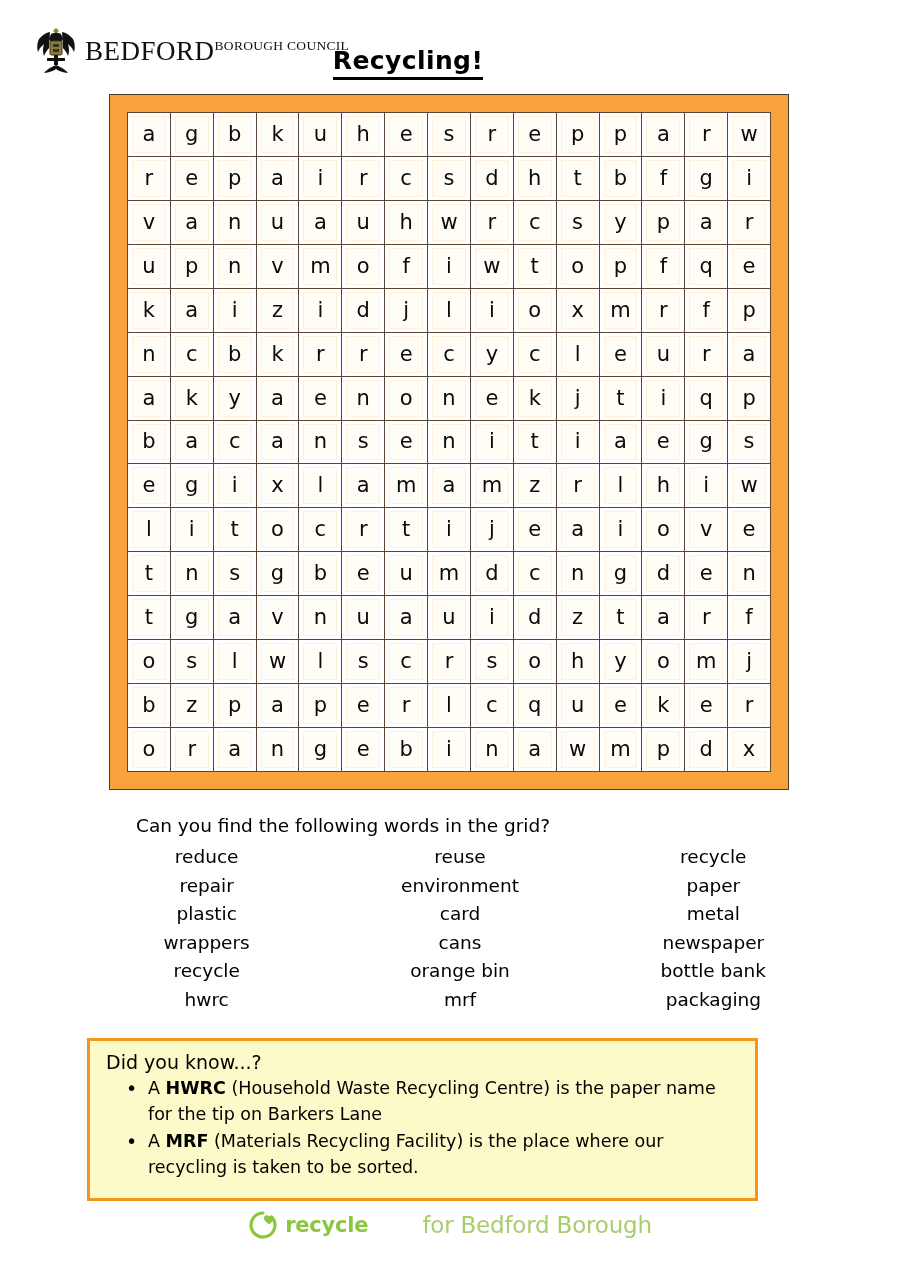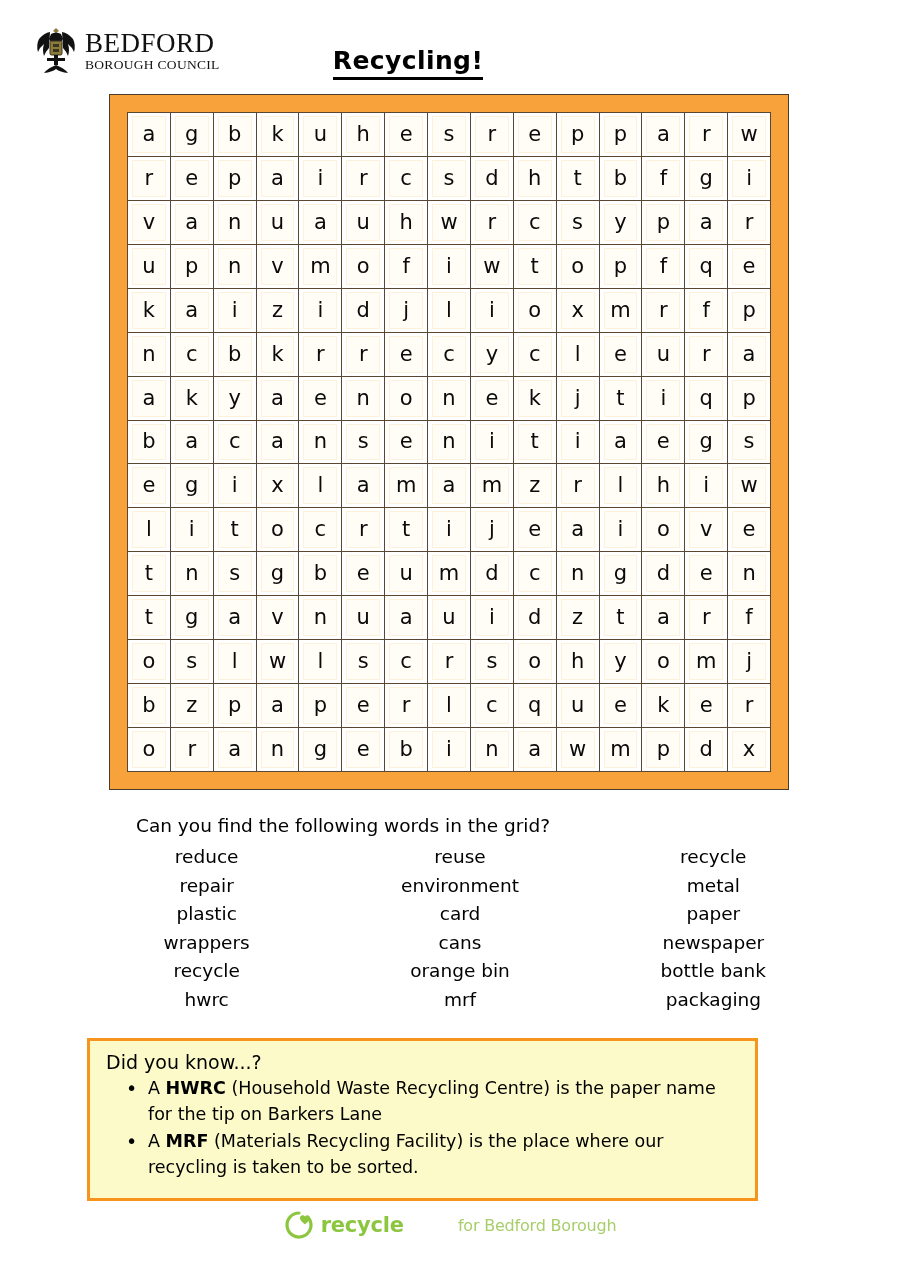--- a/index.html
+++ b/index.html
@@ -30,21 +30,20 @@
     align-items: center;
     gap: 7px;
   }
   #crest {
     width: 44px;
     height: 52px;
     position: relative;
   }
   #logo-text {
     display: flex;
-    flex-direction: column;
     line-height: 1;
   }
   #logo-line1 {
     font-family: "Liberation Serif", serif;
     font-size: 27px;
     letter-spacing: 0.5px;
     color: #111111;
     font-weight: 400;
   }
   #logo-line2 {
@@ -209,21 +208,21 @@
   }
   #footer-word-recycle {
     font-family: "DejaVu Sans", sans-serif;
     font-size: 21px;
     font-weight: bold;
     color: #8CC63F;
     letter-spacing: -0.2px;
   }
   #footer-word-rest {
     font-family: "DejaVu Sans", sans-serif;
-    font-size: 16px;
+    font-size: 23px;
     color: #A8CE6B;
     letter-spacing: -0.2px;
     margin-left: 47px;
   }
 </style>
 </head>
 <body>
 
 <div id="header">
 
@@ -947,22 +946,22 @@
       <div class="word-col">
         <div class="word-item">reuse</div>
         <div class="word-item">environment</div>
         <div class="word-item">card</div>
         <div class="word-item">cans</div>
         <div class="word-item">orange bin</div>
         <div class="word-item">mrf</div>
       </div>
       <div class="word-col">
         <div class="word-item">recycle</div>
+        <div class="word-item">paper</div>
         <div class="word-item">metal</div>
-        <div class="word-item">paper</div>
         <div class="word-item">newspaper</div>
         <div class="word-item">bottle bank</div>
         <div class="word-item">packaging</div>
       </div>
     </div>
 </div>
 
 <div id="info-box">
   <div id="info-title">Did you know...?</div>
   <ul id="info-list">

